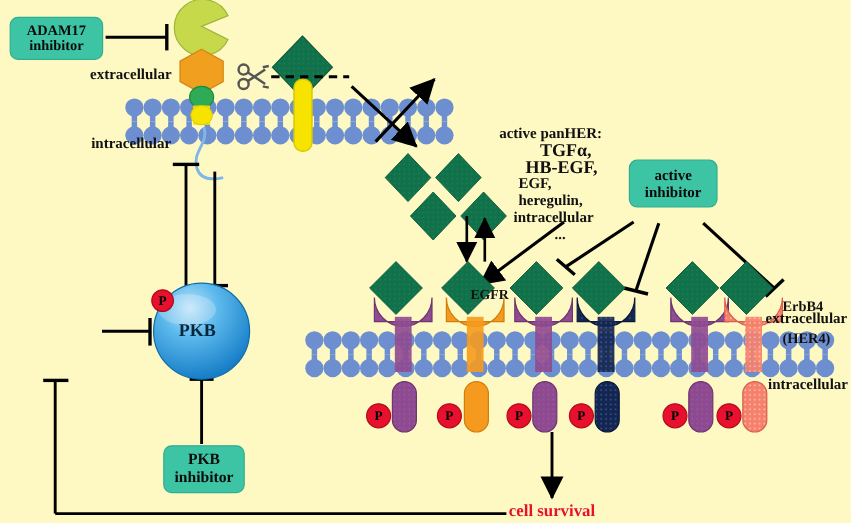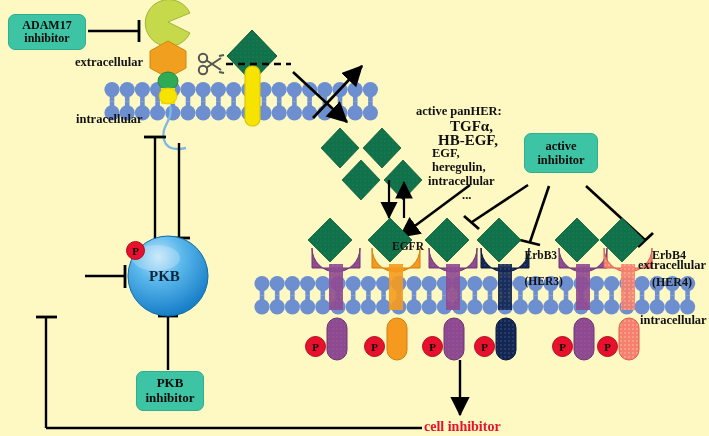--- a/index.html
+++ b/index.html
@@ -409,35 +409,31 @@
 
   <div class="lbl" style="left:416px;top:104px;font-size:12.5px;">active panHER:</div>
   <div class="lbl" style="left:450px;top:118px;font-size:15px;">TGFα,</div>
   <div class="lbl" style="left:438px;top:132px;font-size:15px;">HB-EGF,</div>
   <div class="lbl" style="left:432px;top:146px;font-size:12.5px;">EGF,</div>
   <div class="lbl" style="left:432px;top:160px;font-size:12.5px;">heregulin,</div>
   <div class="lbl" style="left:428px;top:174px;font-size:12.5px;">intracellular</div>
   <div class="lbl" style="left:462px;top:188px;font-size:12.5px;">...</div>
 
   <div class="lbl" style="left:392px;top:240px;font-size:11.5px;text-align:right;">EGFR</div>
-  <div class="lbl" style="left:513px;top:236px;font-size:11.5px;">
-    <span>ErbB3</span><br>
-    <span>(HER3)</span>
-  </div>
   <div class="lbl" style="left:640px;top:236px;font-size:12px;">
     <span>ErbB4</span><br>
     <span>(HER4)</span>
   </div>
 
   <div class="lbl" style="left:149px;top:268px;font-size:15px;color:#06263e;">PKB</div>
 
   <div class="pcirc" style="left:126px;top:241px;width:17px;height:17px;font-size:11px;">P</div>
 
   <div class="pcirc" style="left:305px;top:336px;width:19px;height:19px;font-size:11px;">P</div>
   <div class="pcirc" style="left:364px;top:336px;width:19px;height:19px;font-size:11px;">P</div>
   <div class="pcirc" style="left:422px;top:336px;width:19px;height:19px;font-size:11px;">P</div>
   <div class="pcirc" style="left:474px;top:336px;width:19px;height:19px;font-size:11px;">P</div>
   <div class="pcirc" style="left:552px;top:336px;width:19px;height:19px;font-size:11px;">P</div>
   <div class="pcirc" style="left:597px;top:336px;width:19px;height:19px;font-size:11px;">P</div>
 
-  <div class="lbl" style="left:424px;top:419px;font-size:14px;color:#e8112d;">cell inhibitor</div>
+  <div class="lbl" style="left:424px;top:419px;font-size:14px;color:#e8112d;">cell survival</div>
 
 </div>
 
 </body></html>

